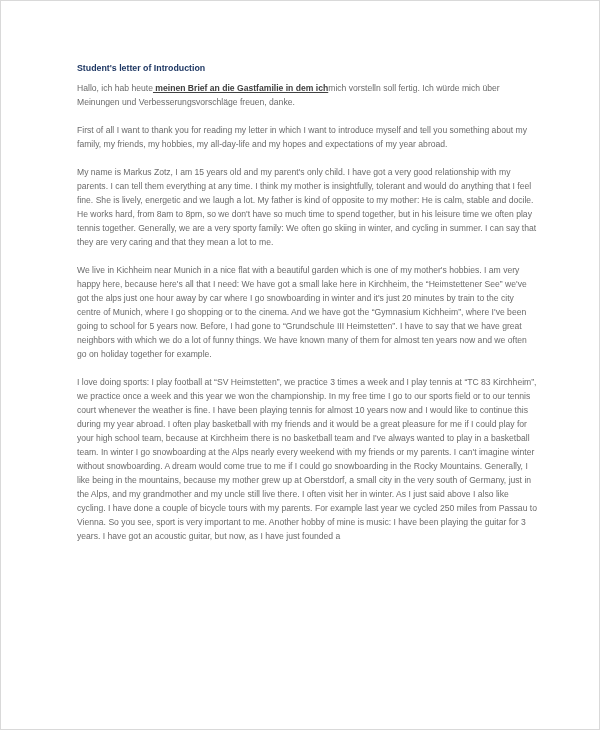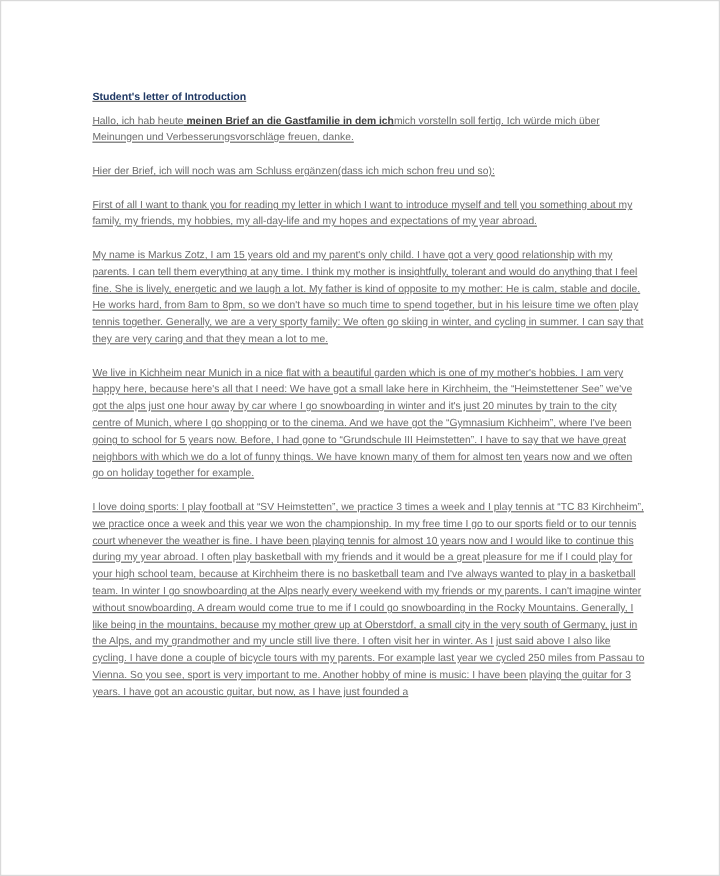--- a/index.html
+++ b/index.html
@@ -6,27 +6,26 @@
   body { width: 600px; height: 730px; overflow: hidden; }
   .page {
     position: relative;
     width: 598px; height: 728px;
     border: 1px solid #d9d9d9;
     background: #ffffff;
     box-sizing: content-box;
   }
   .content {
     position: absolute;
-    left: 76px; top: 72px;
+    left: 76px; top: 60px;
     width: 460px;
     font-family: "Liberation Sans", sans-serif;
     font-size: 8.6px;
     line-height: 14px;
     color: #6b6b6b;
-    text-decoration: underline;
   }
   .title {
     color: #1f3864;
     font-weight: bold;
     font-size: 8.8px;
     margin: 0 0 6px 0;
     line-height: 14px;
   }
   p { margin: 0 0 14px 0; }
   .intro { margin-bottom: 14px; }
@@ -34,21 +33,20 @@
 </style>
 </head>
 <body>
 
 <div class="page">
   <div class="content">
     <div class="title">Student's letter of Introduction</div>
 
     <p class="intro"><span>Hallo, ich hab heute</span><span class="u"> meinen Brief an die Gastfamilie in dem ich</span><span>mich vorstelln soll fertig. Ich würde mich über Meinungen und Verbesserungsvorschläge freuen, danke.</span></p>
 
-    <p>Hier der Brief, ich will noch was am Schluss ergänzen(dass ich mich schon freu und so):</p>
 
 
     <p>First of all I want to thank you for reading my letter in which I want to introduce myself and tell you something about my family, my friends, my hobbies, my all-day-life and my hopes and expectations of my year abroad.</p>
     <p>My name is Markus Zotz, I am 15 years old and my parent's only child. I have got a very good relationship with my parents. I can tell them everything at any time. I think my mother is insightfully, tolerant and would do anything that I feel fine. She is lively, energetic and we laugh a lot. My father is kind of opposite to my mother: He is calm, stable and docile. He works hard, from 8am to 8pm, so we don't have so much time to spend together, but in his leisure time we often play tennis together. Generally, we are a very sporty family: We often go skiing in winter, and cycling in summer. I can say that they are very caring and that they mean a lot to me.</p>
     <p>We live in Kichheim near Munich in a nice flat with a beautiful garden which is one of my mother's hobbies. I am very happy here, because here's all that I need: We have got a small lake here in Kirchheim, the “Heimstettener See” we've got the alps just one hour away by car where I go snowboarding in winter and it's just 20 minutes by train to the city centre of Munich, where I go shopping or to the cinema. And we have got the “Gymnasium Kichheim”, where I've been going to school for 5 years now. Before, I had gone to “Grundschule III Heimstetten”. I have to say that we have great neighbors with which we do a lot of funny things. We have known many of them for almost ten years now and we often go on holiday together for example.</p>
     <p>I love doing sports: I play football at “SV Heimstetten”, we practice 3 times a week and I play tennis at “TC 83 Kirchheim”, we practice once a week and this year we won the championship. In my free time I go to our sports field or to our tennis court whenever the weather is fine. I have been playing tennis for almost 10 years now and I would like to continue this during my year abroad. I often play basketball with my friends and it would be a great pleasure for me if I could play for your high school team, because at Kirchheim there is no basketball team and I've always wanted to play in a basketball team. In winter I go snowboarding at the Alps nearly every weekend with my friends or my parents. I can't imagine winter without snowboarding. A dream would come true to me if I could go snowboarding in the Rocky Mountains. Generally, I like being in the mountains, because my mother grew up at Oberstdorf, a small city in the very south of Germany, just in the Alps, and my grandmother and my uncle still live there. I often visit her in winter. As I just said above I also like cycling. I have done a couple of bicycle tours with my parents. For example last year we cycled 250 miles from Passau to Vienna. So you see, sport is very important to me. Another hobby of mine is music: I have been playing the guitar for 3 years. I have got an acoustic guitar, but now, as I have just founded a</p>
   </div>
 </div>
 
 </body></html>

